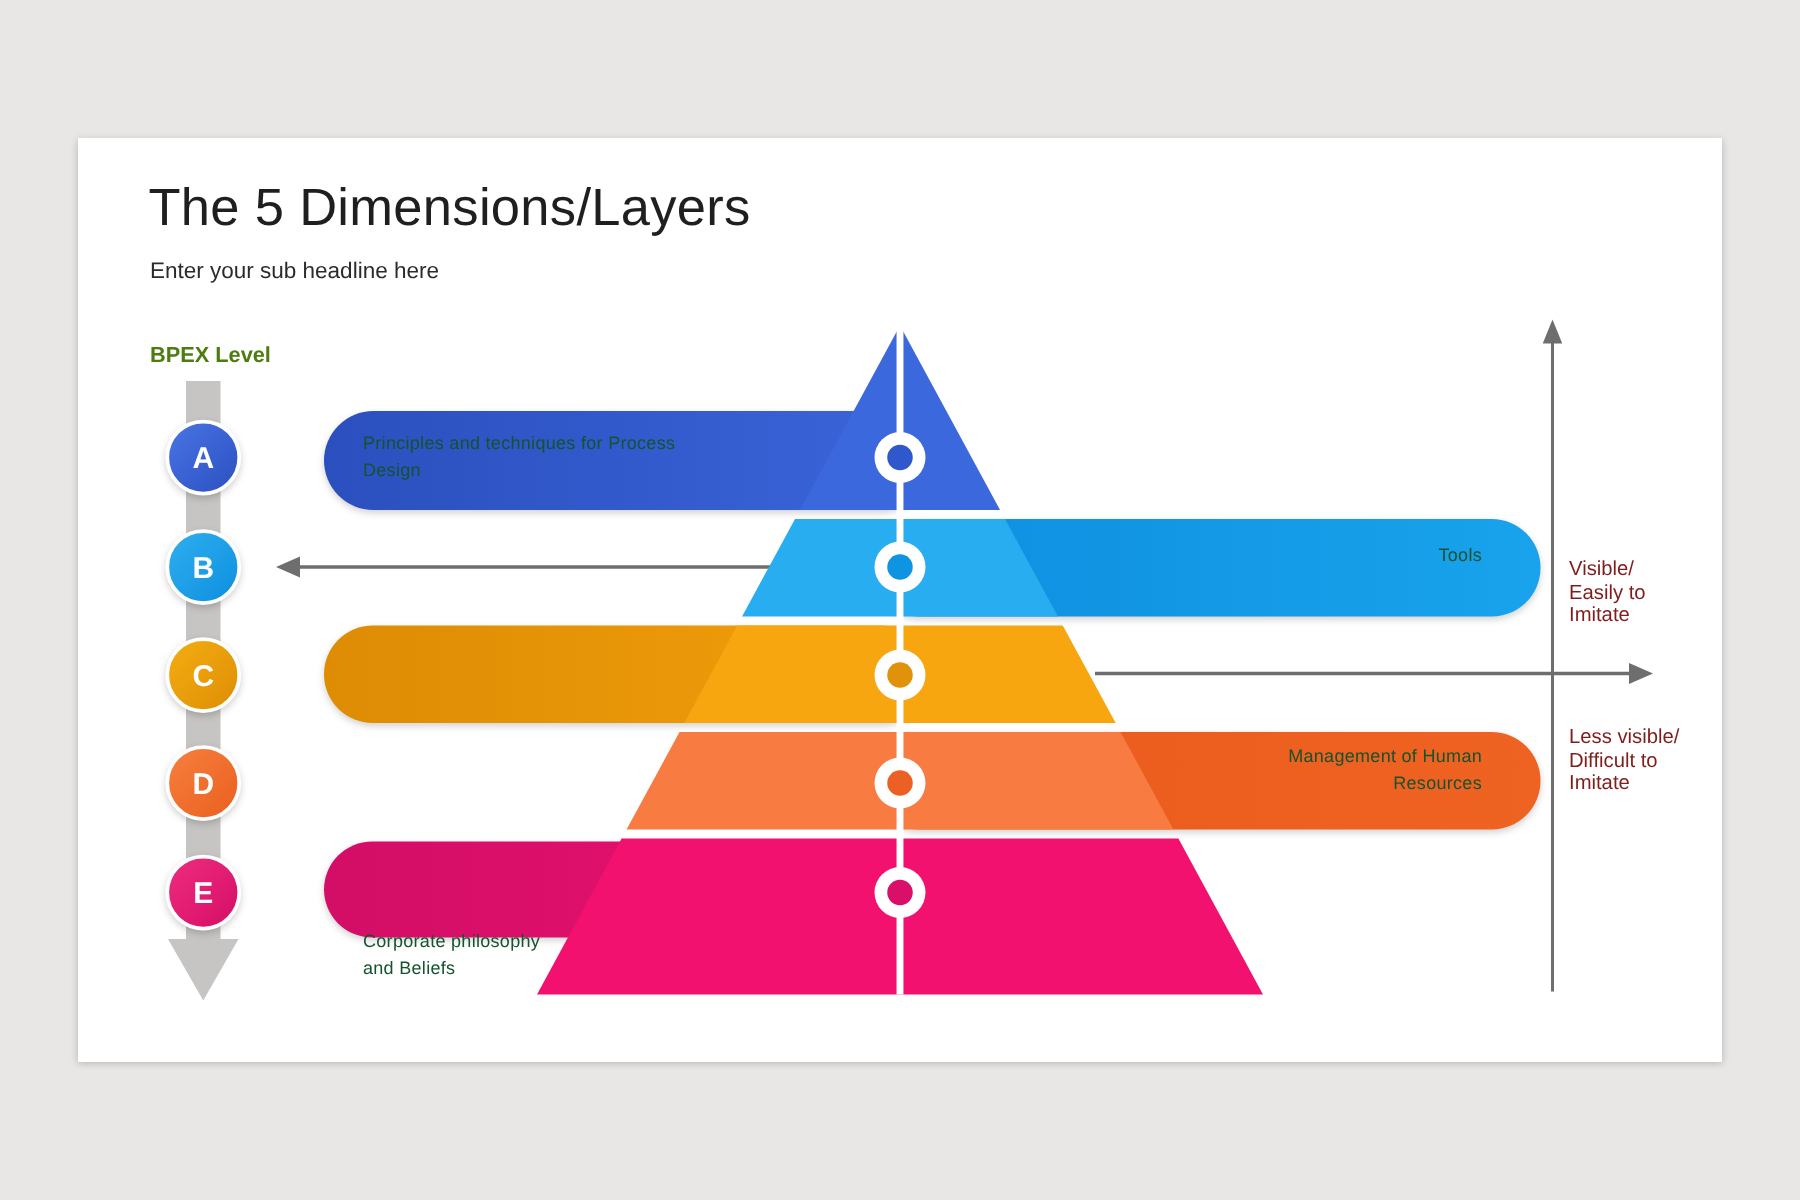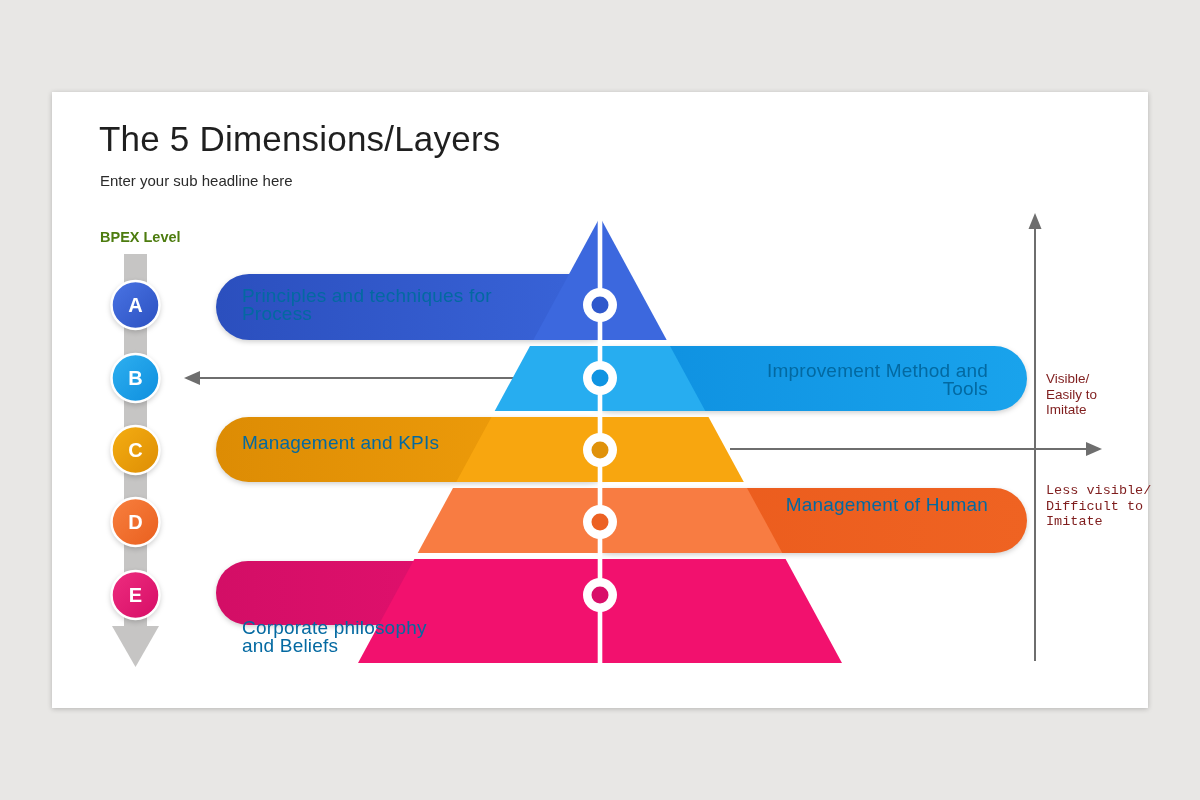--- a/index.html
+++ b/index.html
@@ -16,21 +16,21 @@
   .title{
     left:99px;top:118px;font-size:35px;line-height:42px;font-weight:400;
     color:#1f1f1f;letter-spacing:.2px;
   }
   .subtitle{left:100px;top:172px;font-size:15px;color:#2b2b2b;}
   .rail-title{left:100px;top:229px;font-size:14.5px;font-weight:700;color:#4d7c0f;}
   svg.diagram{position:absolute;left:0;top:0;}
   .shadowed{filter:drop-shadow(0 2px 2.5px rgba(0,0,0,.18));}
   .rail-letter{font-family:"Liberation Sans",sans-serif;font-size:20px;font-weight:700;fill:#ffffff;}
   .bar-label{
-    position:absolute;color:#0369a1;font-size:19px;line-height:17.5px;
+    position:absolute;color:#14532d;font-size:12px;line-height:17.5px;
     letter-spacing:.2px;
   }
   .bar-label span{display:block;}
   .bar-label.right{text-align:right;}
   .axis-label{
     position:absolute;color:#7f1d1d;font-size:13.5px;line-height:15.5px;
   }
   .axis-label span{display:block;}
 </style>
 </head>
@@ -139,38 +139,38 @@
     <text x="135.5" y="457" text-anchor="middle" class="rail-letter">C</text>
     <circle cx="135.5" cy="522" r="24" fill="url(#railD)" stroke="#ffffff" stroke-width="2.5"></circle>
     <text x="135.5" y="529" text-anchor="middle" class="rail-letter">D</text>
     <circle cx="135.5" cy="595" r="24" fill="url(#railE)" stroke="#ffffff" stroke-width="2.5"></circle>
     <text x="135.5" y="602" text-anchor="middle" class="rail-letter">E</text>
   </g>
 </svg>
 
 <div class="bar-label" style="left:242px;top:287px;width:270px;">
   <span>Principles and techniques for Process</span>
+  <span>Design</span>
 </div>
 <div class="bar-label right" style="left:688px;top:362px;width:300px;">
-  <span>Improvement Method and</span>
   <span>Tools</span>
 </div>
 <div class="bar-label" style="left:242px;top:434px;width:270px;">
-  <span>Management and KPIs</span>
 </div>
 <div class="bar-label right" style="left:688px;top:496px;width:300px;">
   <span>Management of Human</span>
+  <span>Resources</span>
 </div>
 <div class="bar-label" style="left:242px;top:580px;width:270px;margin-top:39px;">
   <span>Corporate philosophy</span>
   <span>and Beliefs</span>
 </div>
 
 <div class="axis-label" style="left:1046px;top:371px;width:130px;">
   <span>Visible/</span>
   <span>Easily to</span>
   <span>Imitate</span>
 </div>
-<div class="axis-label" style="left:1046px;top:483px;width:130px;font-family:Liberation Mono, monospace;">
+<div class="axis-label" style="left:1046px;top:483px;width:130px;">
   <span>Less visible/</span>
   <span>Difficult to</span>
   <span>Imitate</span>
 </div>
 
 </body></html>

